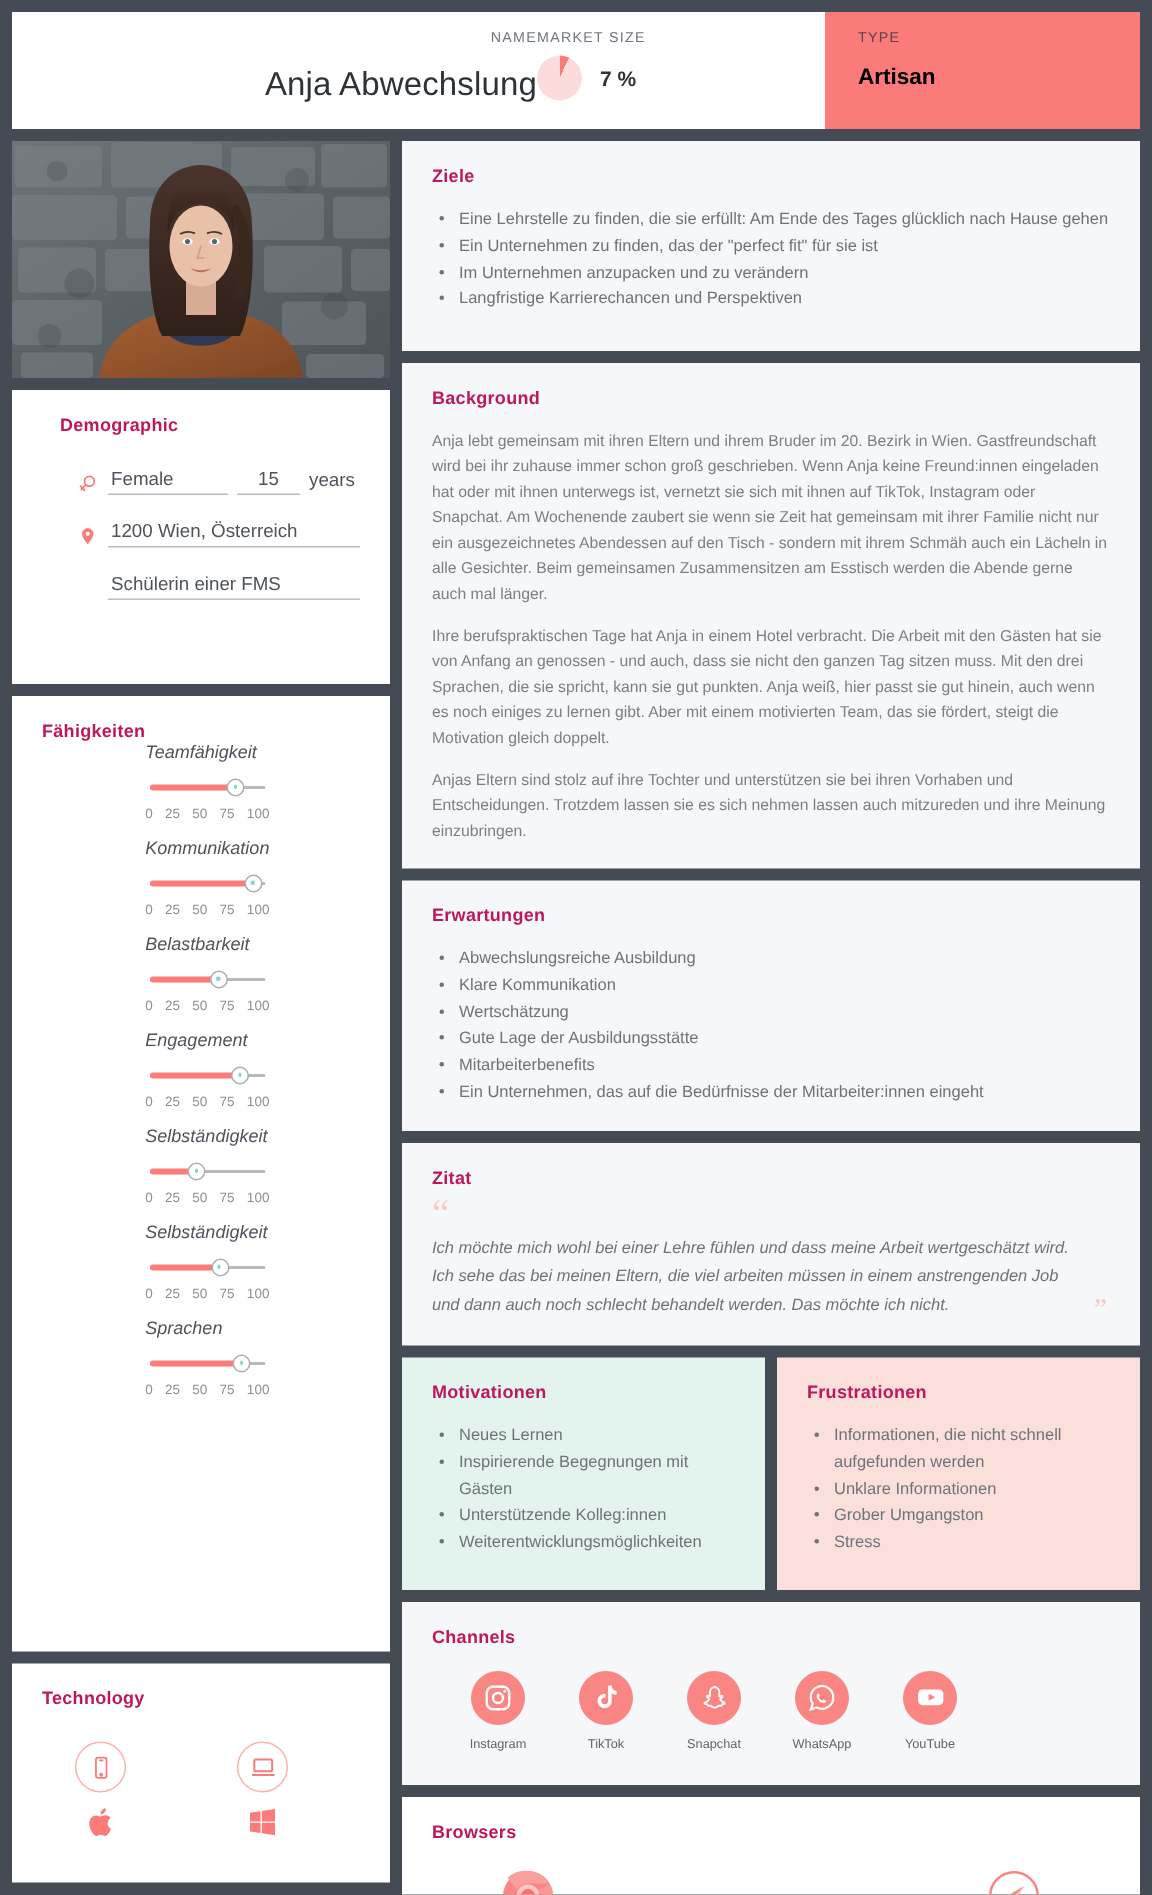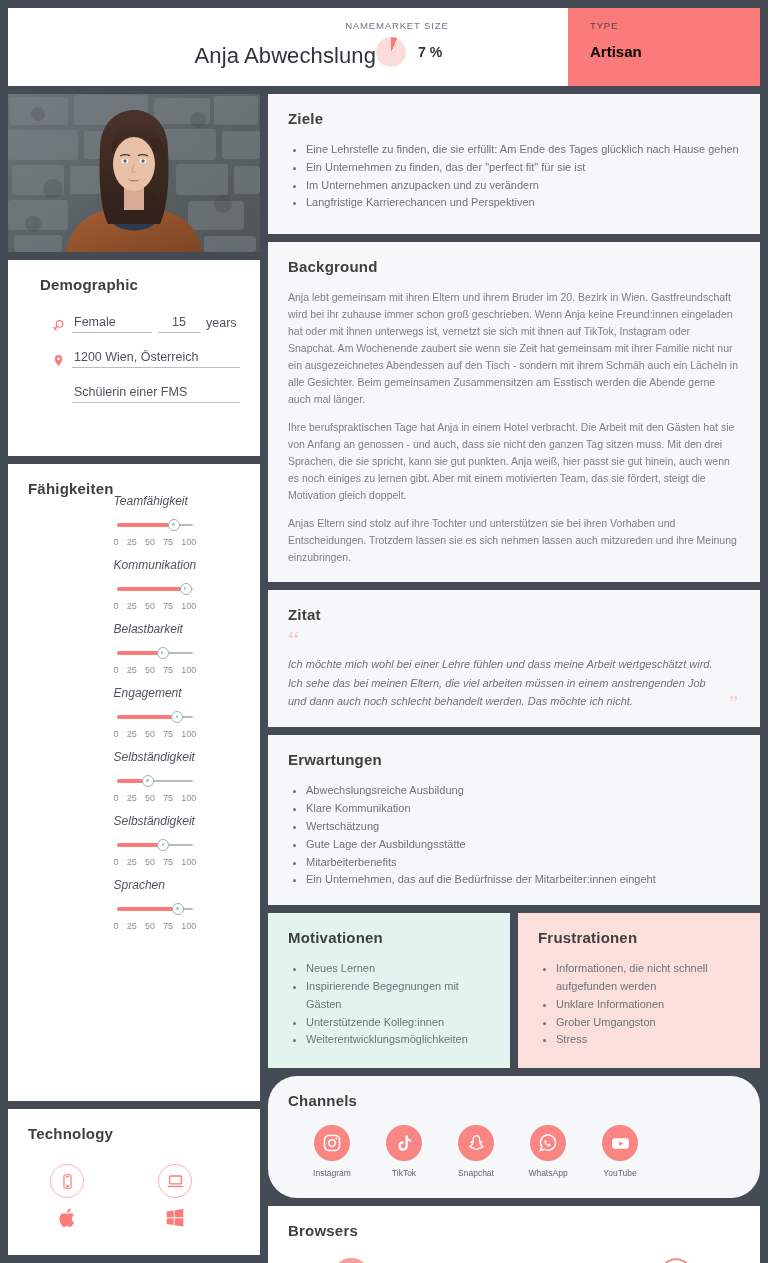--- a/index.html
+++ b/index.html
@@ -21,33 +21,33 @@
   .kicker { font-size: 9.5px; letter-spacing: .09em; color: #6f7680; text-transform: uppercase; }
   .person-name { font-size: 22px; color: #2e3338; margin-top: 12px; font-weight: 400; letter-spacing: .1px; }
   .hdr-market-col { width: 170px; display: flex; flex-direction: column; }
   .market-row { display: flex; align-items: center; gap: 12px; margin-top: 6px; }
   .pie {
     width: 30px; height: 30px; border-radius: 50%;
     background: conic-gradient(#fb7a78 0 7%, #fcdcdb 7% 100%);
   }
   .market-pct { font-size: 14px; font-weight: bold; color: #2e3338; }
   .hdr-type {
-    width: 192px; background: #fa7b79; padding: 12px 22px; display: flex; flex-direction: column;
+    width: 210px; background: #fa7b79; padding: 12px 22px; display: flex; flex-direction: column;
   }
   .hdr-type .kicker { color: #5d4144; }
   .type-value { font-size: 15px; font-weight: bold; color: #000000; margin-top: 12px; }
 
   
   .body { display: flex; gap: 8px; flex: 1 1 auto; min-height: 0; }
   .col-left { width: 252px; display: flex; flex-direction: column; gap: 8px; flex: 0 0 252px; }
   .col-right { flex: 1 1 auto; display: flex; flex-direction: column; gap: 8px; }
 
   .card { background: #f6f7f8; padding: 16px 20px; }
   .card.white { background: #ffffff; }
-  .card-title { font-size: 15px; font-weight: bold; color: #404040; letter-spacing: .2px; }
+  .card-title { font-size: 12px; font-weight: bold; color: #be185d; letter-spacing: .2px; }
 
   
   .photo { height: 158px; position: relative; overflow: hidden; background: #5a6166; flex: 0 0 158px; }
   .photo svg { display: block; width: 100%; height: 100%; }
 
   
   .demo-card { flex: 0 0 196px; display: flex; flex-direction: column; padding-left: 32px; }
   .demo-rows { margin-top: 22px; padding-left: 10px; }
   .demo-row { display: flex; align-items: flex-end; gap: 6px; margin-bottom: 17px; }
   .demo-icon { width: 16px; height: 16px; flex: 0 0 16px; display: flex; align-items: center; justify-content: center; }
@@ -81,21 +81,21 @@
   .tech-circle { width: 34px; height: 34px; border-radius: 50%; border: 1.4px solid #fbb3b1; display: flex; align-items: center; justify-content: center; }
 
   
   .goals-card { flex: 0 0 140px; }
   .bg-card { flex: 0 0 300px; }
   .quote-card { flex: 0 0 135px; position: relative; }
   .exp-card { flex: 0 0 147px; }
   .mf-row { display: flex; gap: 8px; flex: 0 0 155px; border-radius: 16px; }
   .motiv-card { flex: 1 1 0; background: #e3f4ee; padding: 16px 20px; }
   .frust-card { flex: 1 1 0; background: #fbdfda; padding: 16px 20px; }
-  .channels-card { flex: 0 0 122px; border-radius: 29px; }
+  .channels-card { flex: 0 0 122px; }
   .browsers-card { flex: 1 1 auto; }
 
   ul.bullets { margin-top: 14px; padding-left: 18px; }
   ul.bullets li { font-size: 11px; color: #6d737a; line-height: 1.62; }
   .bg-text { margin-top: 14px; }
   .bg-text p { font-size: 10.5px; color: #7a8086; line-height: 1.62; margin-bottom: 11px; }
   .bg-text p:last-child { margin-bottom: 0; }
 
   .quote-mark-open { font-size: 26px; color: #fbc8c5; line-height: .6; margin-top: 9px; font-family: "Liberation Serif", serif; }
   .quote-mark-close { position: absolute; right: 22px; bottom: 12px; font-size: 20px; color: #fbc8c5; font-family: "Liberation Serif", serif; }
@@ -403,37 +403,37 @@
 
       <div class="card bg-card">
         <div class="card-title">Background</div>
         <div class="bg-text" id="background-paragraphs">
             <p>Anja lebt gemeinsam mit ihren Eltern und ihrem Bruder im 20. Bezirk in Wien. Gastfreundschaft wird bei ihr zuhause immer schon groß geschrieben. Wenn Anja keine Freund:innen eingeladen hat oder mit ihnen unterwegs ist, vernetzt sie sich mit ihnen auf TikTok, Instagram oder Snapchat. Am Wochenende zaubert sie wenn sie Zeit hat gemeinsam mit ihrer Familie nicht nur ein ausgezeichnetes Abendessen auf den Tisch - sondern mit ihrem Schmäh auch ein Lächeln in alle Gesichter. Beim gemeinsamen Zusammensitzen am Esstisch werden die Abende gerne auch mal länger.</p>
             <p>Ihre berufspraktischen Tage hat Anja in einem Hotel verbracht. Die Arbeit mit den Gästen hat sie von Anfang an genossen - und auch, dass sie nicht den ganzen Tag sitzen muss. Mit den drei Sprachen, die sie spricht, kann sie gut punkten. Anja weiß, hier passt sie gut hinein, auch wenn es noch einiges zu lernen gibt. Aber mit einem motivierten Team, das sie fördert, steigt die Motivation gleich doppelt.</p>
             <p>Anjas Eltern sind stolz auf ihre Tochter und unterstützen sie bei ihren Vorhaben und Entscheidungen. Trotzdem lassen sie es sich nehmen lassen auch mitzureden und ihre Meinung einzubringen.</p>
           </div>
       </div>
 
-      <div class="card quote-card">
-        <div class="card-title">Zitat</div>
-        <div class="quote-mark-open">“</div>
-        <div class="quote-text">Ich möchte mich wohl bei einer Lehre fühlen und dass meine Arbeit wertgeschätzt wird. Ich sehe das bei meinen Eltern, die viel arbeiten müssen in einem anstrengenden Job und dann auch noch schlecht behandelt werden. Das möchte ich nicht.</div>
-        <div class="quote-mark-close">”</div>
-      </div>
-
       <div class="card exp-card">
         <div class="card-title">Erwartungen</div>
         <ul class="bullets" id="expectations-list">
             <li>Abwechslungsreiche Ausbildung</li>
             <li>Klare Kommunikation</li>
             <li>Wertschätzung</li>
             <li>Gute Lage der Ausbildungsstätte</li>
             <li>Mitarbeiterbenefits</li>
             <li>Ein Unternehmen, das auf die Bedürfnisse der Mitarbeiter:innen eingeht</li>
           </ul>
+      </div>
+
+      <div class="card quote-card">
+        <div class="card-title">Zitat</div>
+        <div class="quote-mark-open">“</div>
+        <div class="quote-text">Ich möchte mich wohl bei einer Lehre fühlen und dass meine Arbeit wertgeschätzt wird. Ich sehe das bei meinen Eltern, die viel arbeiten müssen in einem anstrengenden Job und dann auch noch schlecht behandelt werden. Das möchte ich nicht.</div>
+        <div class="quote-mark-close">”</div>
       </div>
 
       <div class="mf-row">
         <div class="motiv-card">
           <div class="card-title">Motivationen</div>
           <ul class="bullets" id="motivations-list">
               <li>Neues Lernen</li>
               <li>Inspirierende Begegnungen mit Gästen</li>
               <li>Unterstützende Kolleg:innen</li>
               <li>Weiterentwicklungsmöglichkeiten</li>

